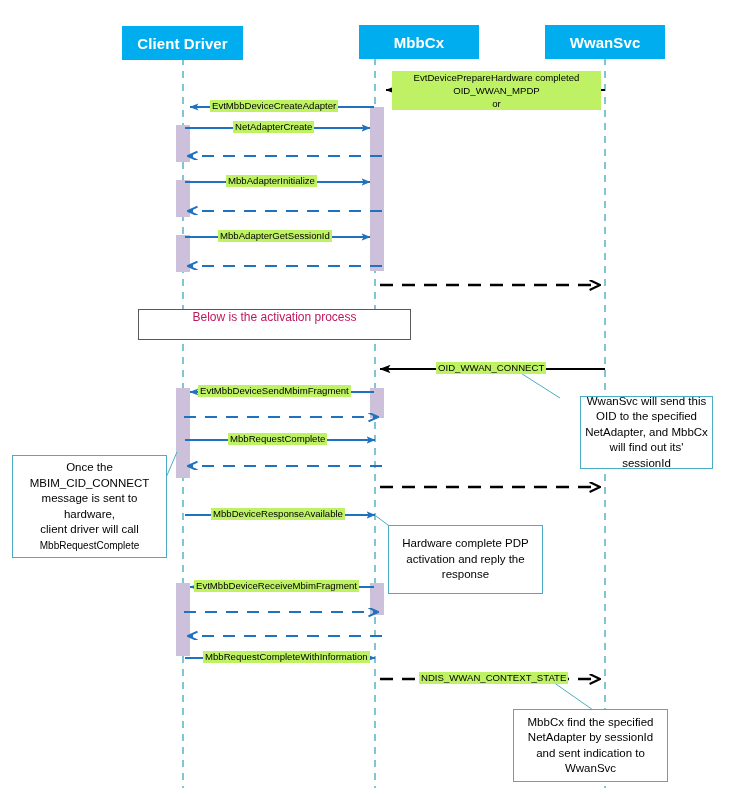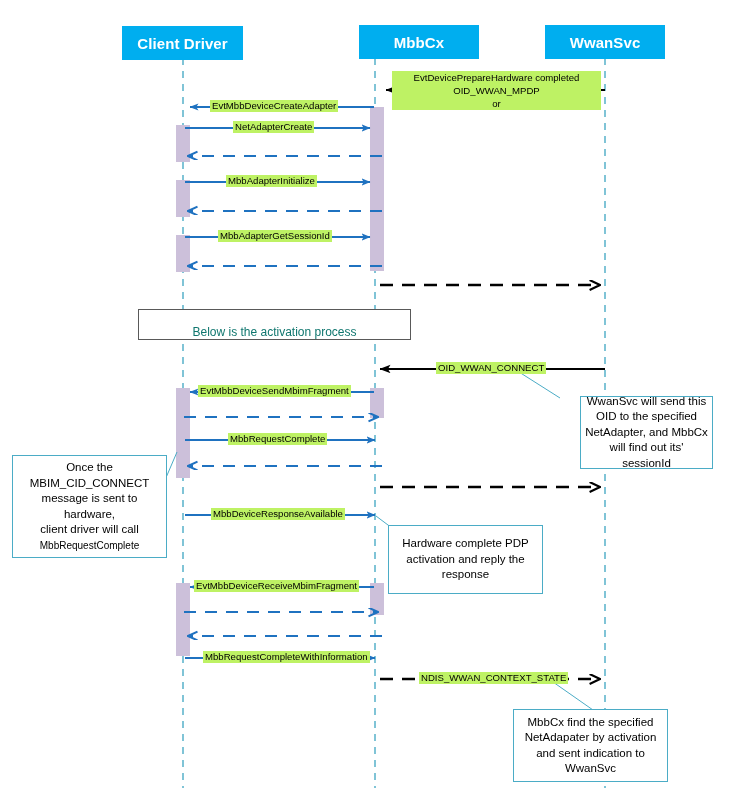--- a/index.html
+++ b/index.html
@@ -56,24 +56,24 @@
     padding: 16px 4px;
   }
   .callout .small {
     font-size: 10px;
   }
   .banner {
     position: absolute;
     box-sizing: border-box;
     background: #ffffff;
     border: 1px solid #595959;
-    color: #0f766e;
+    color: #be185d;
     font-size: 12px;
     display: flex;
-    align-items: flex-end;
+    align-items: flex-start;
     justify-content: center;
   }
   
   .msg-label {
     position: absolute;
     font-size: 9.6px;
     color: #000000;
     background: #bef264;
     white-space: nowrap;
     text-align: center;
@@ -244,19 +244,19 @@
     <div>
       <div>Hardware complete PDP</div>
       <div>activation and reply the</div>
       <div>response</div>
     </div>
   </div>
 
   <div class="callout" style="left:513px; top:709px; width:155px; height:73px;">
     <div>
       <div>MbbCx find the specified</div>
-      <div>NetAdapater by activation</div>
+      <div>NetAdapter by sessionId</div>
       <div>and sent indication to</div>
       <div>WwanSvc</div>
     </div>
   </div>
 
 </div>
 
 </body></html>

